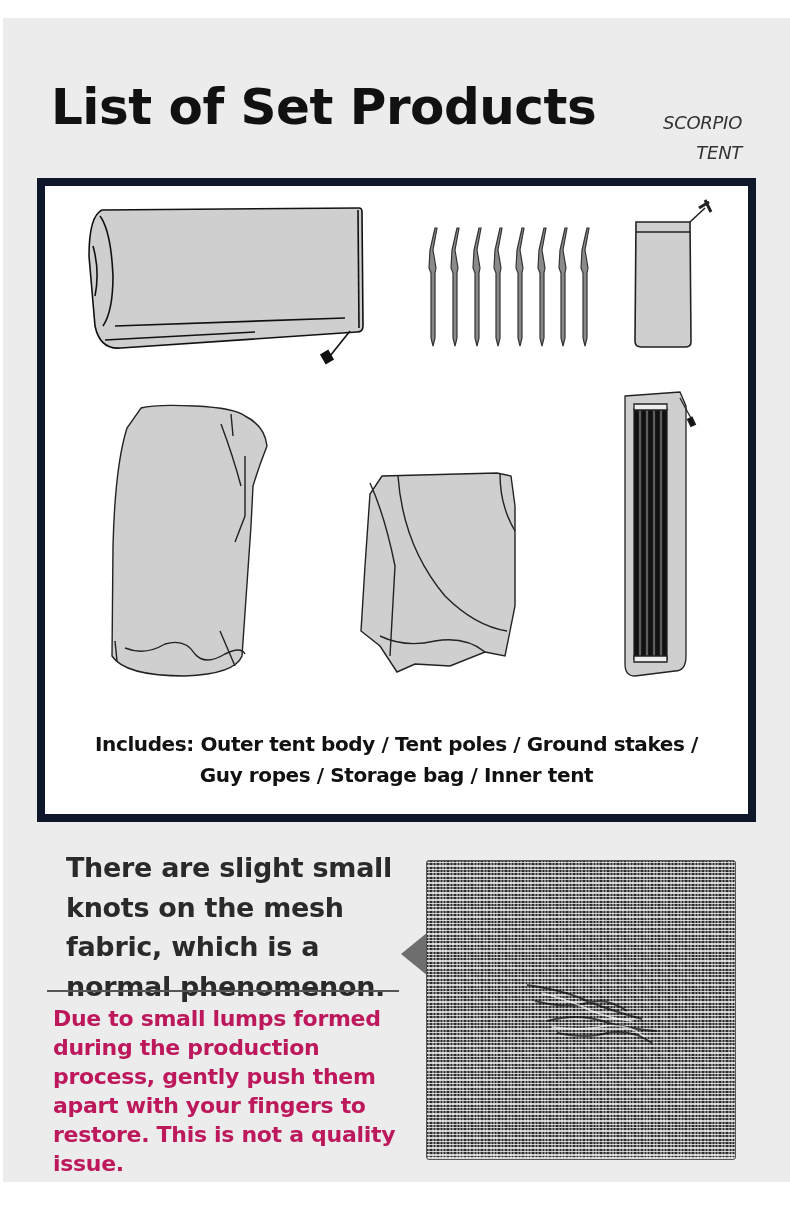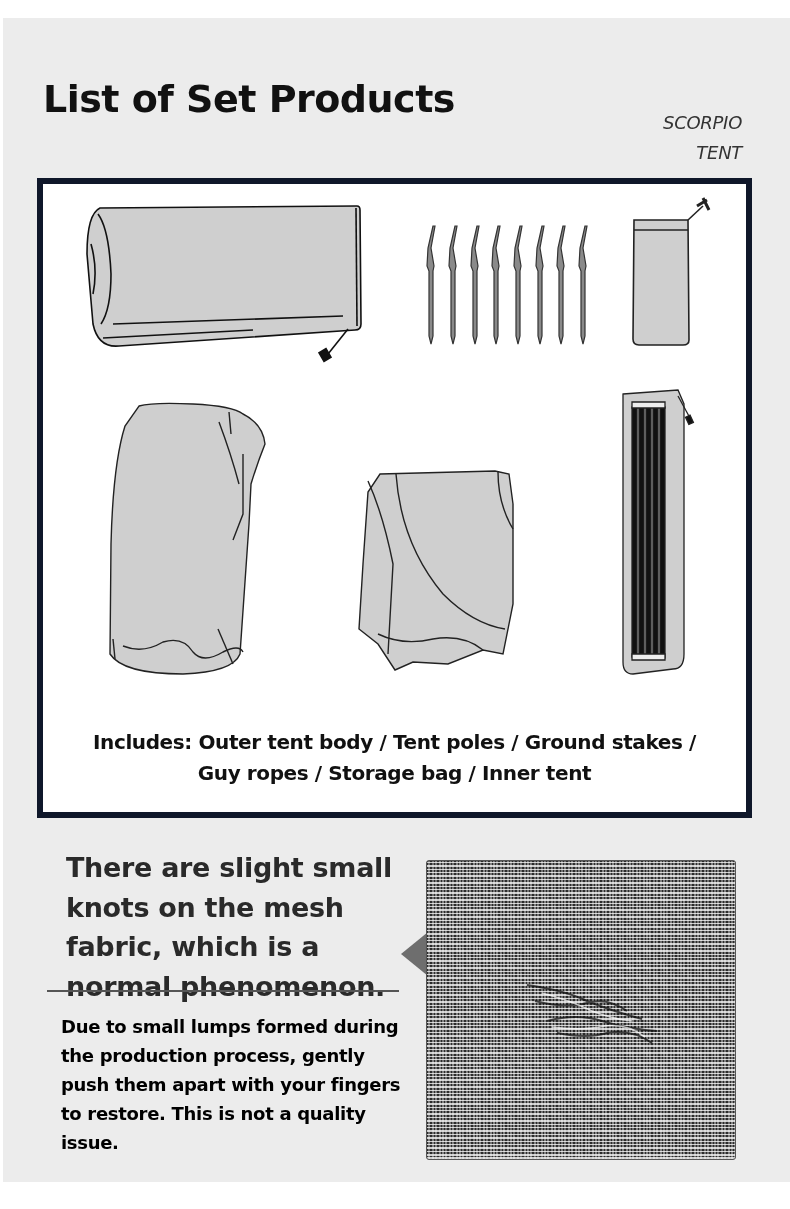--- a/index.html
+++ b/index.html
@@ -8,53 +8,53 @@
     position: relative; overflow: hidden;
     font-family: "DejaVu Sans", sans-serif;
   }
   .panel {
     position: absolute; left: 3px; top: 18px; width: 787px; height: 1164px;
     background: #ececec;
   }
   .title {
     position: absolute; left: 43px; top: 74px;
     font-family: "DejaVu Sans", sans-serif; font-weight: bold;
-    font-size: 38px; letter-spacing: -0.5px; color: #111;
-    margin: 0; line-height: 50px;
+    font-size: 50px; letter-spacing: -0.5px; color: #111;
+    margin: 8px; line-height: 50px;
   }
   .brand {
     position: absolute; right: 48px; top: 70px; text-align: right;
     font-family: "DejaVu Sans", sans-serif; font-style: italic;
     font-size: 18px; color: #333; line-height: 30px; letter-spacing: -0.3px; margin-top: 38px;
   }
   .brand span { display: block; }
   .box {
     position: absolute; left: 37px; top: 178px; width: 703px; height: 628px;
-    background: #ffffff; border: 6px solid #0f172a; text-decoration: underline;
+    background: #ffffff; border: 8px solid #0f172a; text-decoration: underline;
   }
   .box svg { position: absolute; left: 0; top: 0; }
   .includes {
     position: absolute; left: 0; width: 703px; top: 543px; text-align: center;
     font-family: "DejaVu Sans", sans-serif; font-weight: bold;
     font-size: 20px; line-height: 31px; color: #111; letter-spacing: -0.4px;
   }
   .note-head {
     position: absolute; left: 48px; top: 830px; width: 360px;
     font-family: "DejaVu Sans", sans-serif; font-weight: bold;
     font-size: 27px; line-height: 39.5px; color: #2a2a2a; margin: 18px;
     letter-spacing: -0.3px;
   }
   .note-rule {
     position: absolute; left: 47px; top: 990px; width: 352px; height: 2px;
     background: #555;
   }
   .note-body {
     position: absolute; left: 49px; top: 1000px; width: 350px;
     font-family: "DejaVu Sans", sans-serif; font-weight: bold;
-    font-size: 18px; line-height: 29px; color: #000000; margin: 12px;
+    font-size: 22px; line-height: 29px; color: #be185d; margin: 4px;
     letter-spacing: -0.3px;
   }
   .mesh-wrap { position: absolute; left: 400px; top: 858px; width: 340px; height: 304px; }
   .mesh {
     position: absolute; left: 26px; top: 2px; width: 308px; height: 298px;
     border: 1px solid #555; border-radius: 3px;
     background-color: #777;
     background-image:
       repeating-linear-gradient(0deg, rgba(255,255,255,0.75) 0 1.5px, transparent 1.5px 3.4px),
       repeating-linear-gradient(90deg, rgba(30,30,30,0.85) 0 1.5px, transparent 1.5px 3.4px),

